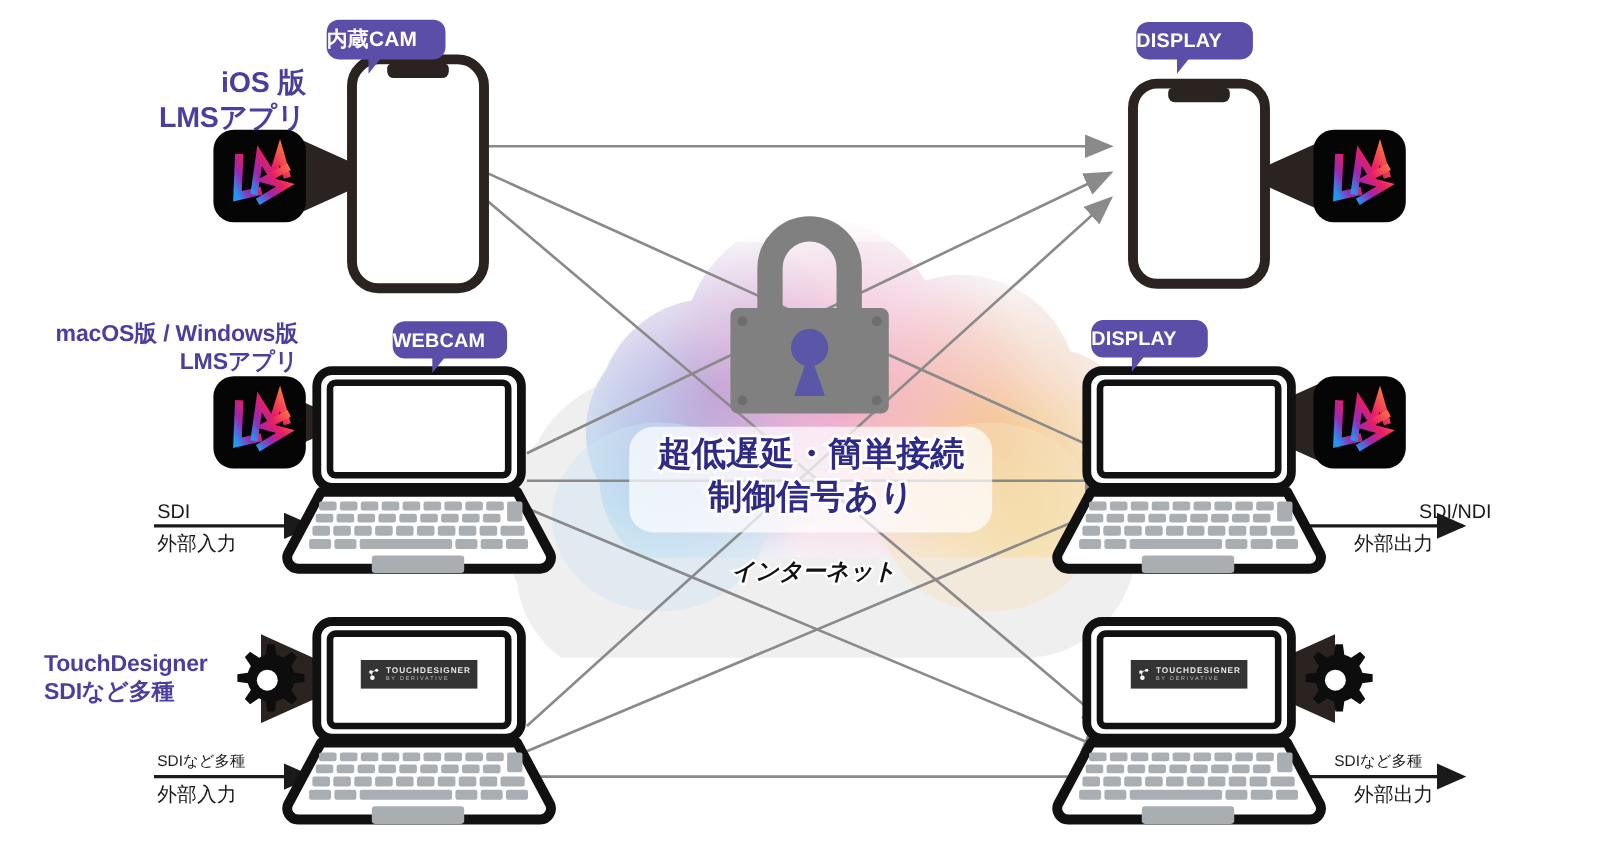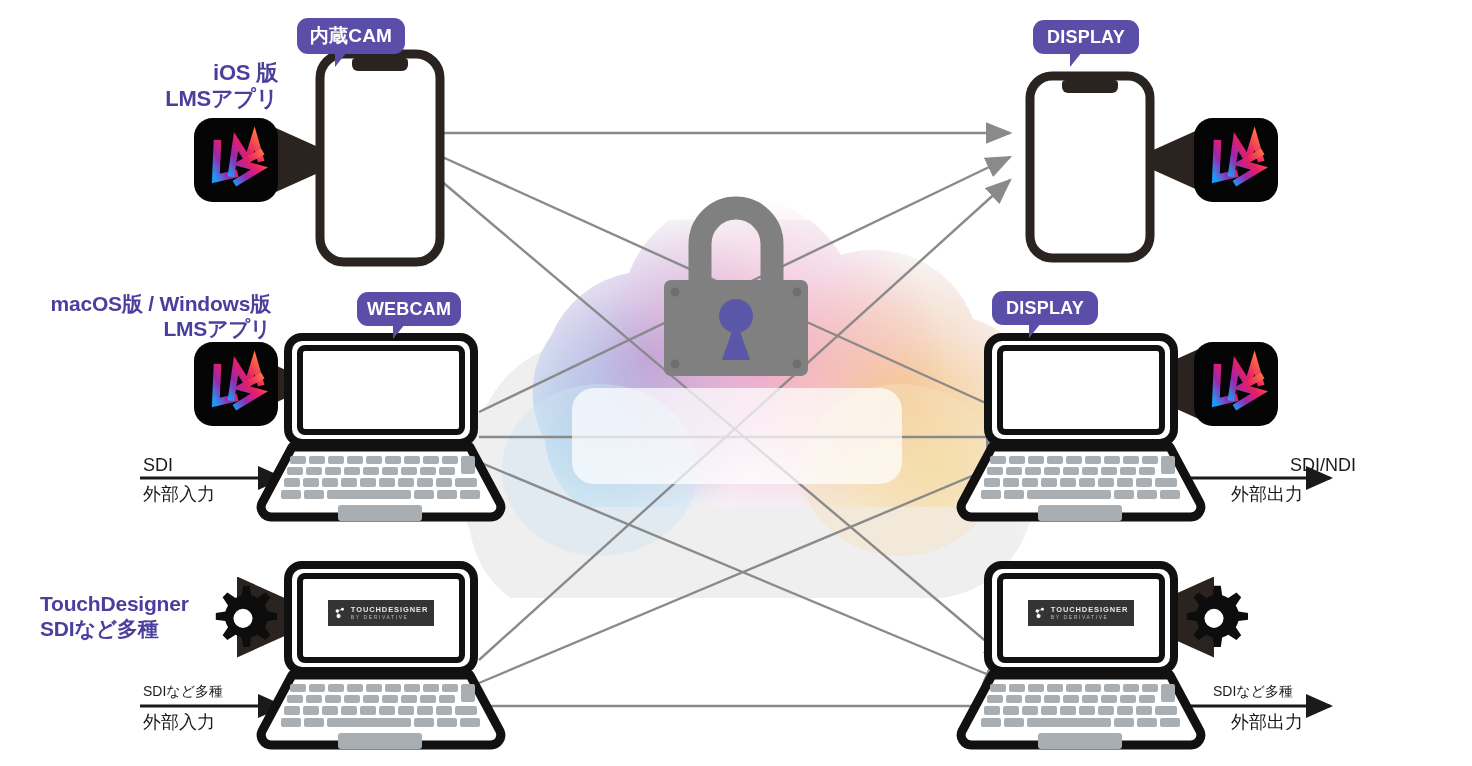--- a/index.html
+++ b/index.html
@@ -5,21 +5,21 @@
   html,body{margin:0;padding:0;background:#ffffff;}
   body{width:1472px;height:766px;overflow:hidden;font-family:"Liberation Sans","DejaVu Sans",sans-serif;}
   #stage{position:relative;width:1472px;height:766px;background:#fff;}
   #stage svg.layer{position:absolute;left:0;top:0;width:1472px;height:766px;}
   #bg{z-index:1;}
   #links{z-index:2;}
   #devices{z-index:3;}
   .labeltxt{position:absolute;z-index:5;color:#4b3f9e;font-weight:bold;line-height:1.18;letter-spacing:-0.2px;}
   .iotxt{position:absolute;z-index:5;color:#1a1a1a;font-size:18px;line-height:1.2;white-space:nowrap;}
   .bubble{position:absolute;z-index:6;background:#5b4ea8;color:#fff;font-weight:bold;border-radius:11px;
-          display:flex;align-items:center;justify-content:center;letter-spacing:0.2px;}
+          display:flex;align-items:center;letter-spacing:0.2px;}
   .bubble:after{content:"";position:absolute;left:50%;margin-left:-16px;bottom:-13px;
           width:0;height:0;border-left:12px solid #5b4ea8;border-bottom:15px solid transparent;}
   .cloudtitle{position:absolute;z-index:6;text-align:center;color:#2e2a86;font-weight:bold;
           -webkit-text-stroke:5px #ffffff;paint-order:stroke fill;}
   .cloudsub{position:absolute;z-index:6;text-align:center;color:#111;font-weight:bold;
           -webkit-text-stroke:4px #ffffff;paint-order:stroke fill;font-style:italic;}
   .lmslogo{position:absolute;z-index:6;border-radius:22%;background:#050505;overflow:hidden;}
   .lmslogo svg{display:block;width:100%;height:100%;}
   .gear{position:absolute;z-index:6;}
   .tdlogo{position:absolute;z-index:7;background:#343434;display:flex;align-items:center;
@@ -354,21 +354,21 @@
   <div class="bubble" style="left:337px;top:292px;width:104px;height:34px;font-size:18px;margin-left:20px;">
     <span>WEBCAM</span>
   </div>
   <div class="bubble" style="left:1033px;top:20px;width:106px;height:34px;font-size:18px;">
     <span>DISPLAY</span>
   </div>
   <div class="bubble" style="left:992px;top:291px;width:106px;height:34px;font-size:18px;">
     <span>DISPLAY</span>
   </div>
 
-  <div class="labeltxt" style="left:118px;top:60px;width:160px;text-align:right;font-size:22px;">
+  <div class="labeltxt" style="left:118px;top:60px;width:160px;text-align:right;font-size:26px;">
     <div>iOS 版</div>
     <div>LMSアプリ</div>
   </div>
 
   <div class="labeltxt" style="left:19px;top:292px;width:252px;text-align:right;font-size:21px;">
     <div>macOS版 / Windows版</div>
     <div>LMSアプリ</div>
   </div>
 
   <div class="labeltxt" style="left:40px;top:592px;width:170px;text-align:left;font-size:21px;">
@@ -458,22 +458,27 @@
     <span class="tdtxt">
       <b style="font-size:7.5px;letter-spacing:0.9px;">TOUCHDESIGNER</b>
       <i style="font-size:5px;letter-spacing:1.6px;margin-top:1px;">BY DERIVATIVE</i>
     </span>
   </div>
 
   <div style="position:absolute;z-index:5;left:572px;top:388px;width:330px;height:96px;
               background:rgba(255,255,255,0.72);border-radius:22px;"></div>
 
   <div class="cloudtitle" style="left:560px;top:394px;width:355px;font-size:31px;line-height:1.25;">
-  </div>
-
+    <div>超低遅延・簡単接続</div>
+    <div>制御信号あり</div>
+  </div>
+
+  <div class="cloudsub" style="left:600px;top:505px;width:280px;font-size:21px;">
+    <span>インターネット</span>
+  </div>
 
   <div class="iotxt" style="left:143px;top:455px;">SDI</div>
   <div class="iotxt" style="left:143px;top:484px;">外部入力</div>
 
   <div class="iotxt" style="left:143px;top:683px;font-size:14px;">SDIなど多種</div>
   <div class="iotxt" style="left:143px;top:712px;">外部入力</div>
 
   <div class="iotxt" style="left:1290px;top:455px;">SDI/NDI</div>
   <div class="iotxt" style="left:1231px;top:484px;">外部出力</div>
 

